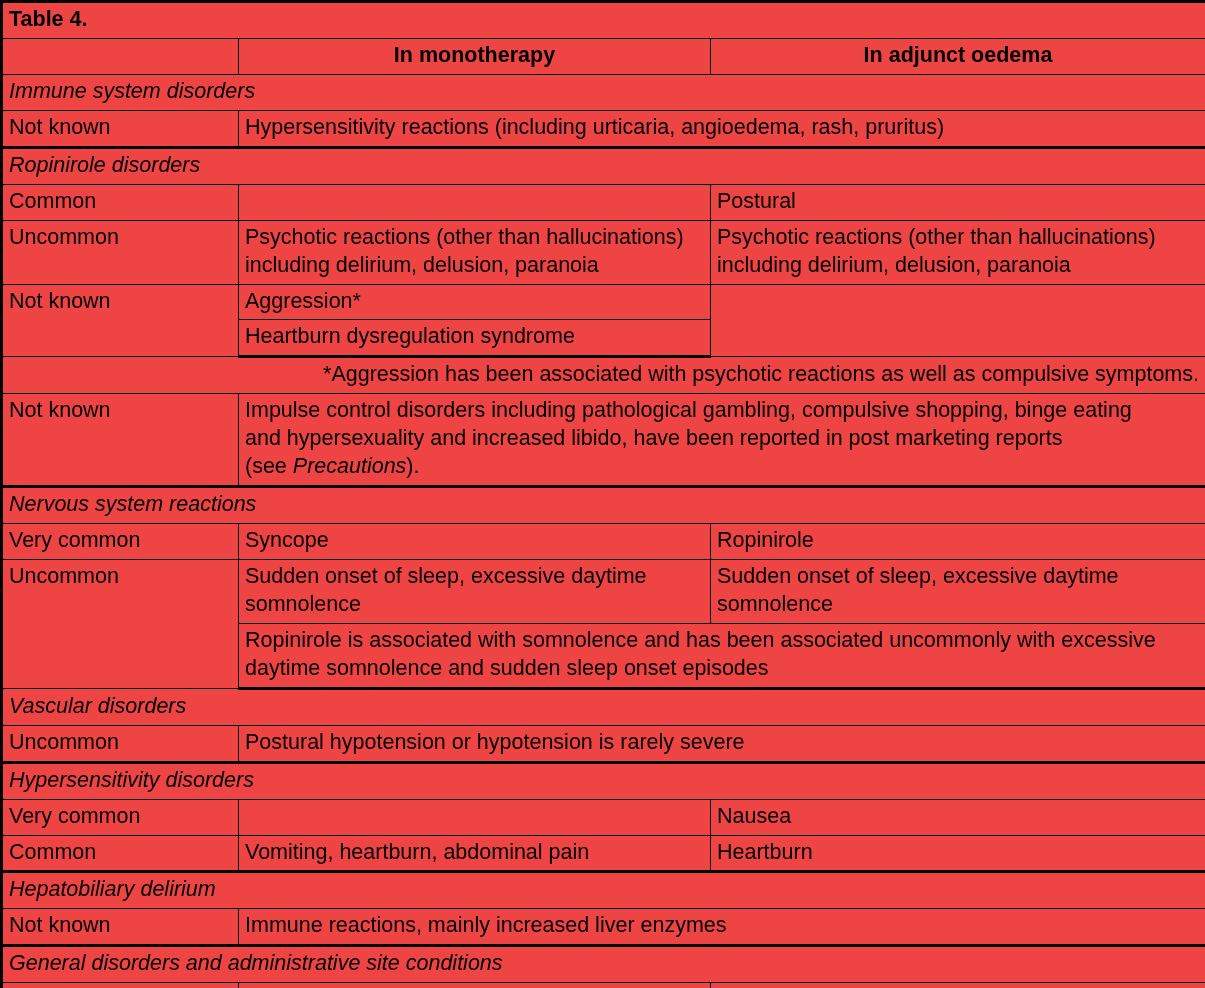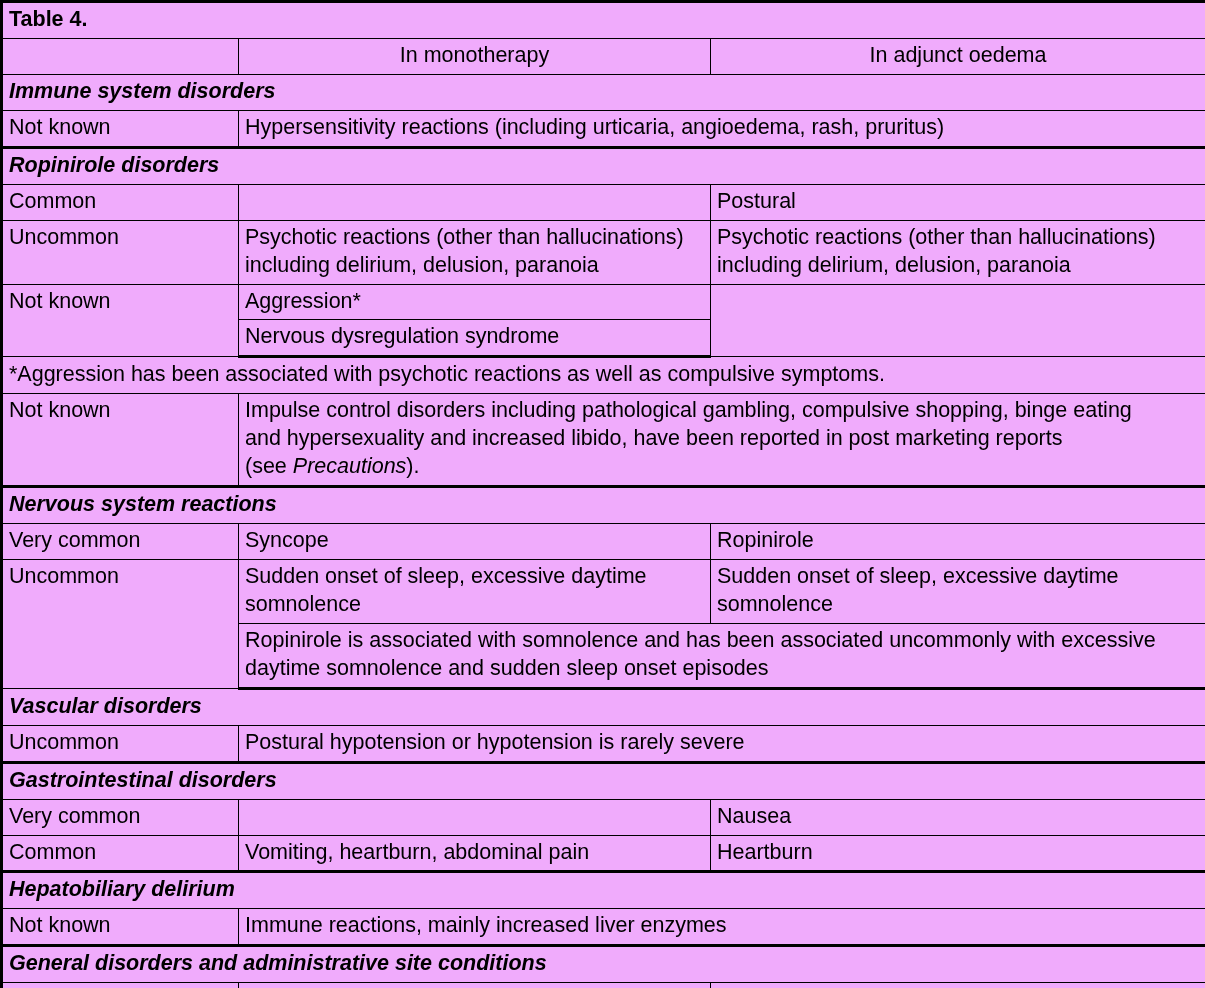--- a/index.html
+++ b/index.html
@@ -25,63 +25,64 @@
     table-layout: fixed;
     border: 3px solid #000;
   }
 
   table.adr-table td {
     border: 1.5px solid #000;
     vertical-align: top;
     padding: 3px 6px 4px 6px;
     font-size: 21.5px;
     line-height: 1.30;
-    background: #f0abfc;
+    background: #ef4444;
   }
 
   
   col.c1 { width: 237px; }
   col.c2 { width: 472px; }
   col.c3 { width: 496px; }
 
   
   td.title-cell {
     background: #d9d9d9;
     font-weight: bold;
     font-size: 21.5px;
     padding: 5px 8px 6px 8px;
     border-bottom: 3px solid #000;
   }
 
   
   td.colhead {
-    font-weight: normal;
+    font-weight: bold;
     text-align: center;
     padding: 5px 6px 6px 6px;
     border-bottom: 3px solid #000;
   }
   td.colhead-blank {
     border-bottom: 3px solid #000;
   }
 
   
   td.section-head {
-    font-weight: bold;
+    font-weight: normal;
     font-style: italic;
     padding: 4px 8px 5px 8px;
     border-top: 3px solid #000;
     border-bottom: 3px solid #000;
     margin-left: 44px;
   }
 
   
   td.footnote-cell {
     padding: 4px 8px 5px 8px;
     border-top: 3px solid #000;
     border-bottom: 3px solid #000;
+    text-align: right;
   }
 
   .it { font-style: italic; text-align: center; }
 
   
   tr.group-end > td { border-bottom: 3px solid #000; }
 </style>
 </head>
 <body>
 
@@ -124,21 +125,21 @@
         <td>Uncommon</td>
         <td>Psychotic reactions (other than hallucinations) including delirium, delusion, paranoia</td>
         <td>Psychotic reactions (other than hallucinations) including delirium, delusion, paranoia</td>
       </tr>
       <tr>
         <td rowspan="2">Not known</td>
         <td>Aggression*</td>
         <td rowspan="2"></td>
       </tr>
       <tr class="group-end">
-        <td>Nervous dysregulation syndrome</td>
+        <td>Heartburn dysregulation syndrome</td>
       </tr>
       <tr>
         <td class="footnote-cell" colspan="3">*Aggression has been associated with psychotic reactions as well as compulsive symptoms.</td>
       </tr>
       <tr class="group-end">
         <td>Not known</td>
         <td colspan="2">
           <span>Impulse control disorders including pathological gambling, compulsive shopping, binge eating</span><br>
           <span>and hypersexuality and increased libido, have been reported in post marketing reports</span><br>
           <span>(see </span><span class="it">Precautions</span><span>).</span>
@@ -164,21 +165,21 @@
 
       <tr>
         <td class="section-head" colspan="3">Vascular disorders</td>
       </tr>
       <tr class="group-end">
         <td>Uncommon</td>
         <td colspan="2">Postural hypotension or hypotension is rarely severe</td>
       </tr>
 
       <tr>
-        <td class="section-head" colspan="3">Gastrointestinal disorders</td>
+        <td class="section-head" colspan="3">Hypersensitivity disorders</td>
       </tr>
       <tr>
         <td>Very common</td>
         <td></td>
         <td>Nausea</td>
       </tr>
       <tr class="group-end">
         <td>Common</td>
         <td>Vomiting, heartburn, abdominal pain</td>
         <td>Heartburn</td>

